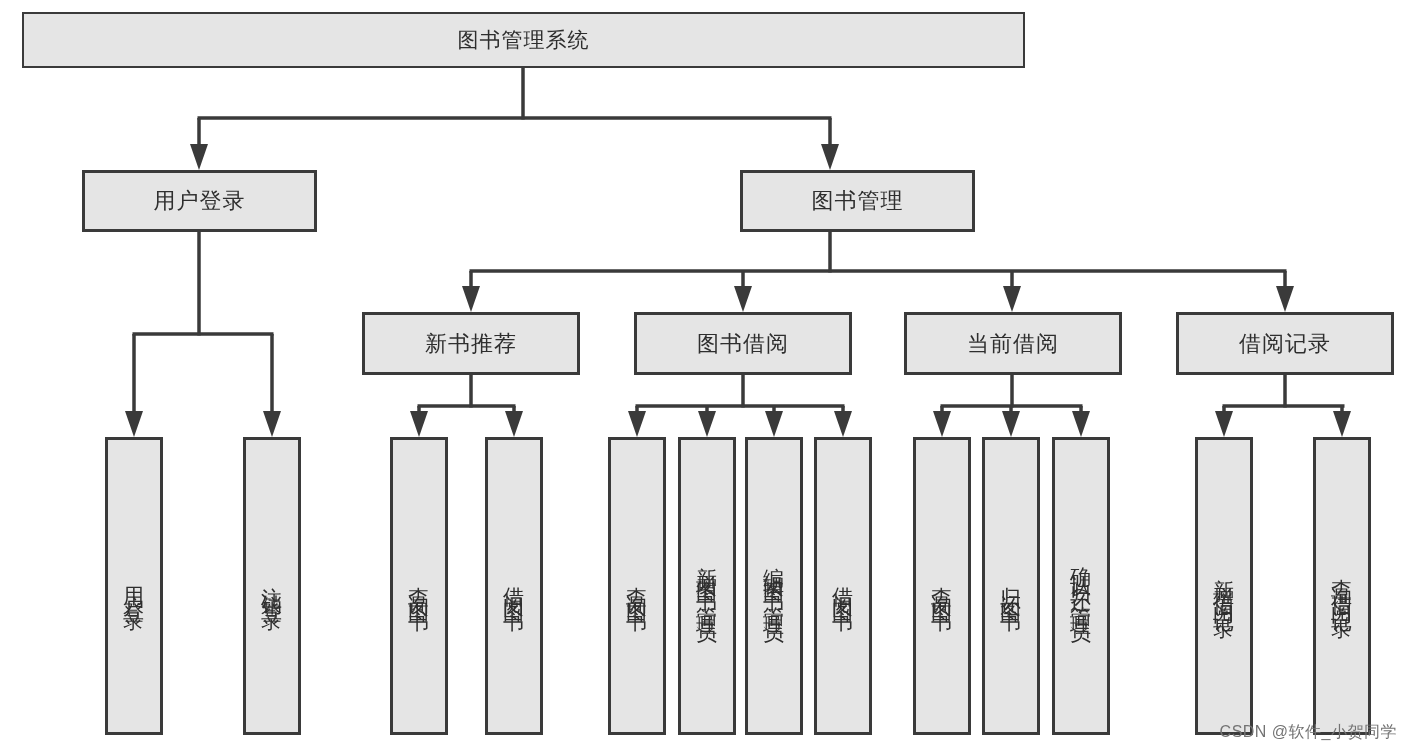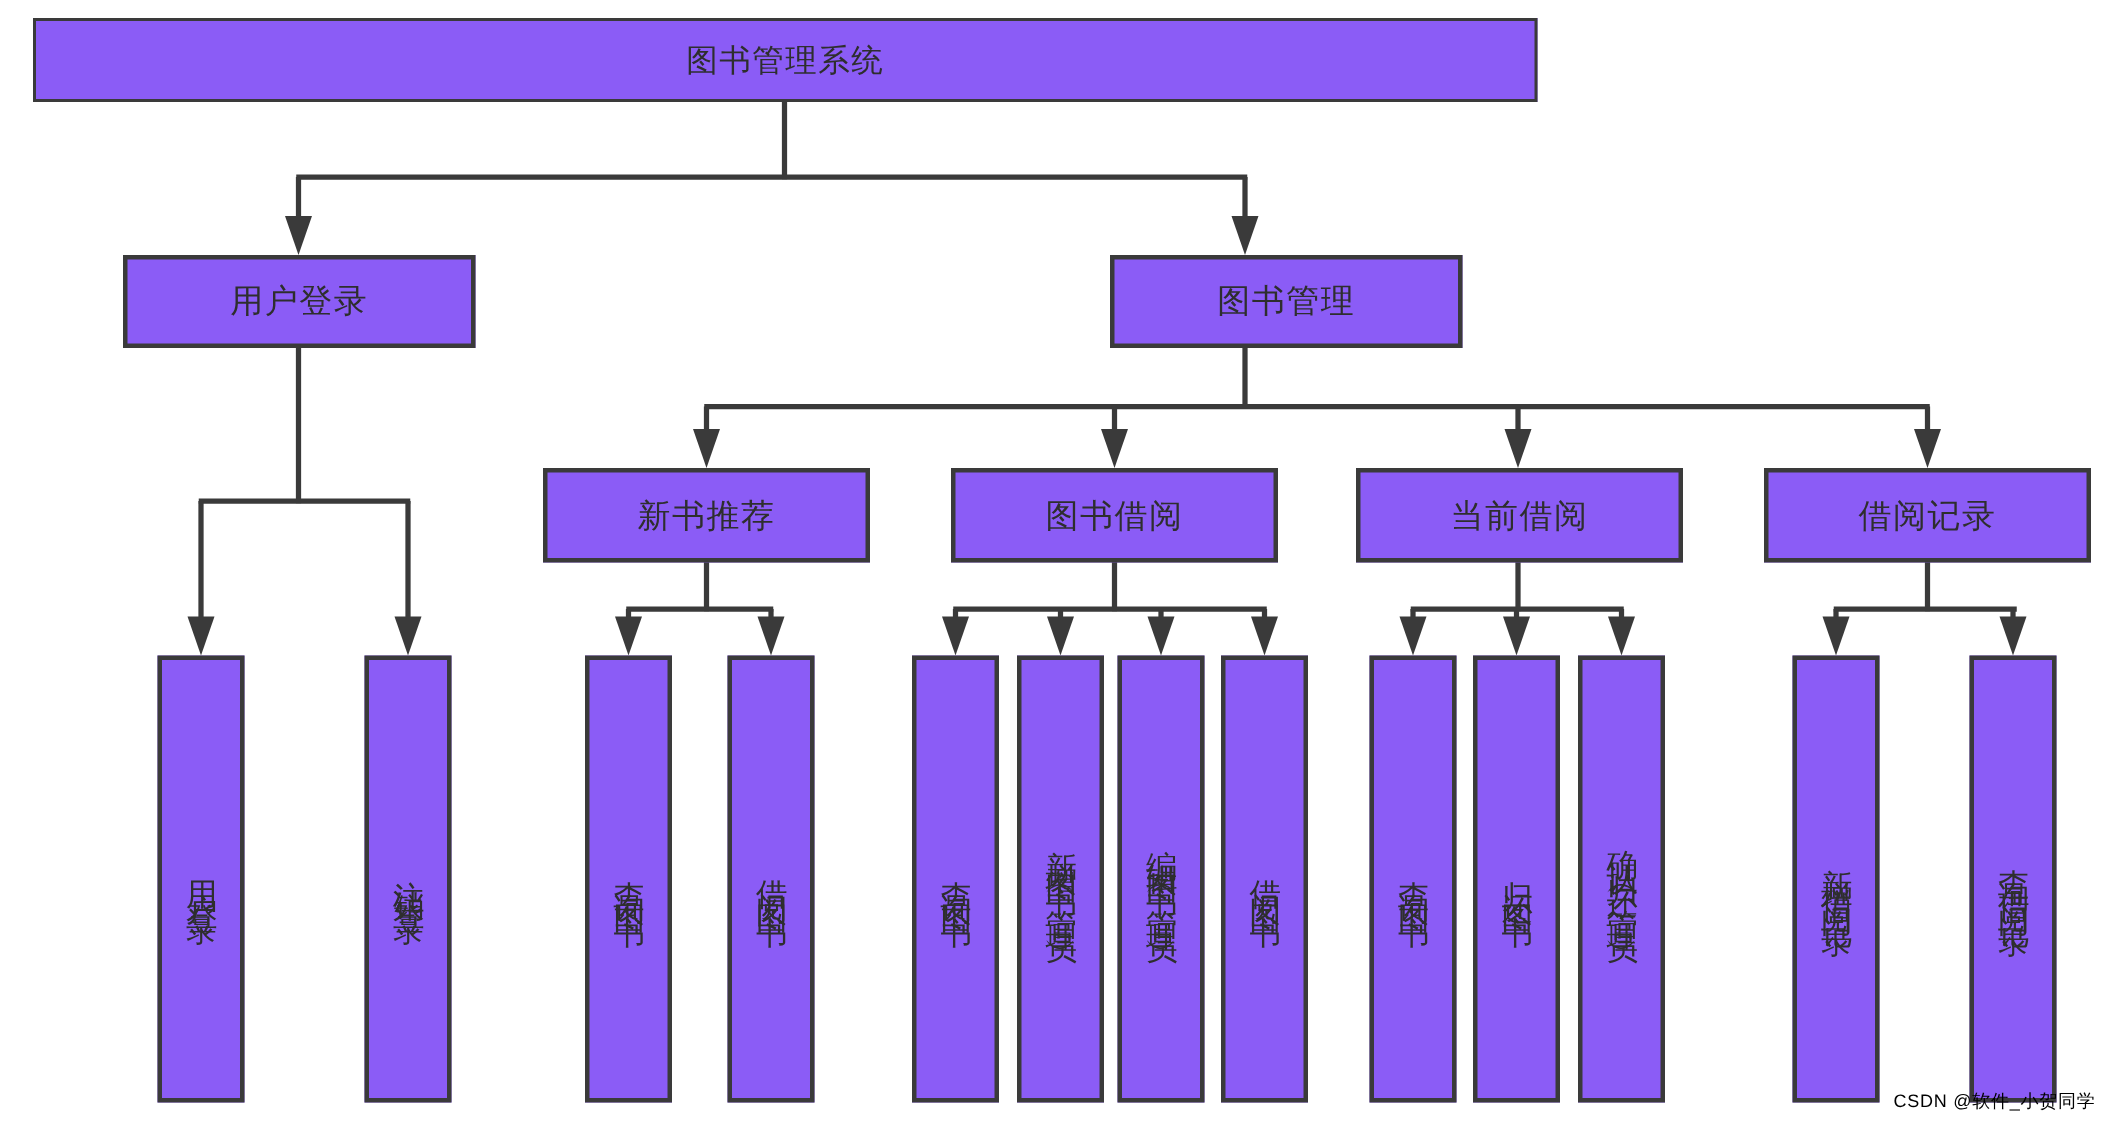--- a/index.html
+++ b/index.html
@@ -17,21 +17,21 @@
   }
   #connectors {
     position: absolute;
     left: 0;
     top: 0;
     width: 1405px;
     height: 747px;
   }
   .node {
     position: absolute;
-    background: #8b5cf6;
+    background: #e5e5e5;
     border: 3px solid #3a3a3a;
     display: flex;
     align-items: center;
     justify-content: center;
     color: #2e2e2e;
     box-sizing: content-box;
   }
   .node.root {
     border-width: 2px;
     font-size: 21px;
@@ -50,22 +50,22 @@
     white-space: nowrap;
   }
   .htext {
     letter-spacing: 1px;
     white-space: nowrap;
   }
   #watermark {
     position: absolute;
     right: 8px;
     bottom: 4px;
-    font-size: 12px;
-    color: #000000;
+    font-size: 16px;
+    color: #737373;
     letter-spacing: 0.5px;
   }
 </style>
 </head>
 <body>
 
 <div id="stage">
 
   <svg id="connectors" viewBox="0 0 1405 747" xmlns="http://www.w3.org/2000/svg" stroke="#3a3a3a" stroke-width="3.5" fill="#3a3a3a">
     <g>

